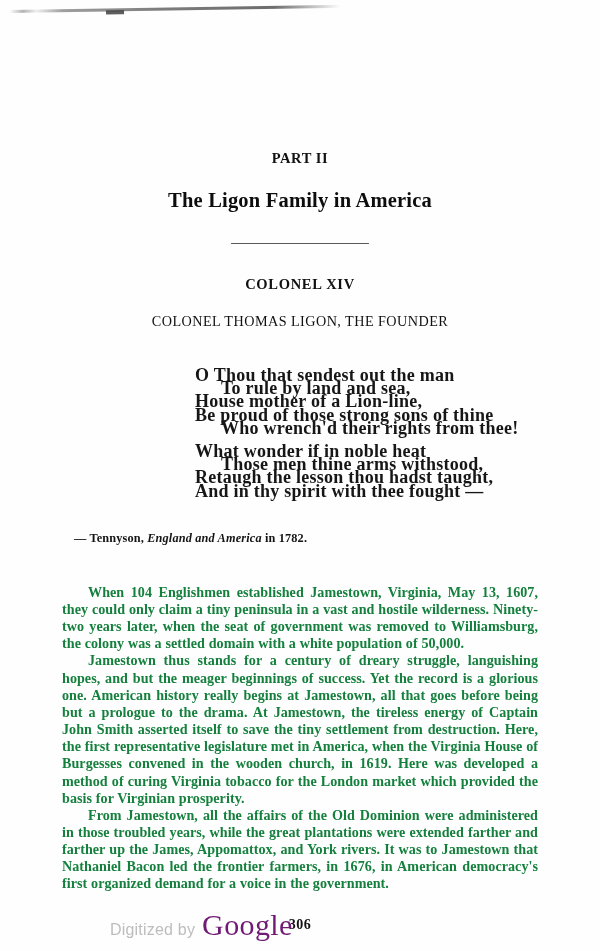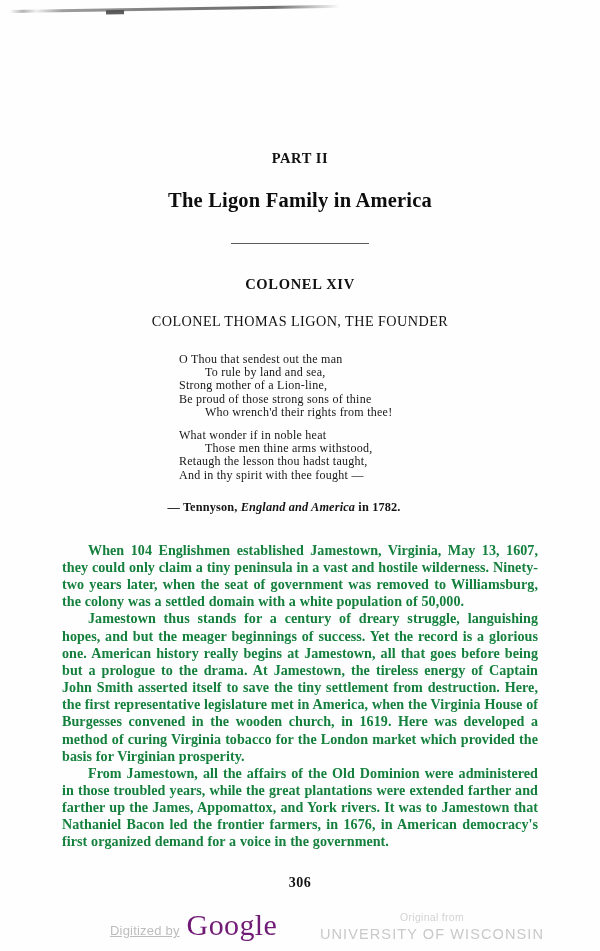--- a/index.html
+++ b/index.html
@@ -105,48 +105,48 @@
     padding-top: 20px;
     text-align: center;
     font-weight: normal;
     font-size: 14.2px;
     letter-spacing: 0.45px;
     color: #111;
   }
 
   
   .poem {
-    margin: 0;
+    margin: 16px;
     padding-top: 23px;
     padding-left: 117px;
-    font-size: 12px;
+    font-size: 18px;
     line-height: 13.2px;
-    font-weight: normal;
+    font-weight: bold;
     letter-spacing: 0.25px;
     color: #161616;
   }
   .poem .stanza {
     margin: 0;
   }
   .poem .stanza + .stanza {
     margin-top: 10px;
   }
   .poem .vline {
     white-space: pre;
     display: block;
   }
   .poem .vline.indent {
     padding-left: 26px;
   }
 
   .attribution {
-    margin: 1px;
+    margin: 12px;
     padding-top: 17px;
     padding-right: 32px;
-    text-align: center;
+    text-align: left;
     font-size: 12.3px;
     font-weight: bold;
     letter-spacing: 0.15px;
     color: #141414;
   }
   .attribution i {
     font-style: italic;
   }
 
   
@@ -187,24 +187,23 @@
   .digitized {
     position: absolute;
     left: 110px;
     bottom: 11px;
     display: flex;
     align-items: baseline;
     color: #b9b9b9;
   }
   .digitized-label {
     font-family: "Liberation Sans", sans-serif;
-    font-size: 13px;
+    font-size: 16px;
     letter-spacing: 0.2px;
     color: #bdbdbd;
-    text-decoration: underline;
   }
   .google-word {
     font-family: "Liberation Serif", serif;
     font-size: 30px;
     letter-spacing: 0.4px;
     color: #701a75;
     margin-left: 7px;
     line-height: 1;
   }
   .original-from {
@@ -245,21 +244,21 @@
 
     <div class="rule"></div>
 
     <div class="chapter-label">COLONEL XIV</div>
     <div class="chapter-title">COLONEL THOMAS LIGON, THE FOUNDER</div>
 
     <div class="poem">
         <div class="stanza">
           <span class="vline">O Thou that sendest out the man</span>
           <span class="vline indent">To rule by land and sea,</span>
-          <span class="vline">Strong mother of a Lion-line,</span>
+          <span class="vline">House mother of a Lion-line,</span>
           <span class="vline">Be proud of those strong sons of thine</span>
           <span class="vline indent">Who wrench'd their rights from thee!</span>
         </div>
         <div class="stanza">
           <span class="vline">What wonder if in noble heat</span>
           <span class="vline indent">Those men thine arms withstood,</span>
           <span class="vline">Retaugh the lesson thou hadst taught,</span>
           <span class="vline">And in thy spirit with thee fought —</span>
         </div>
       </div>
@@ -274,19 +273,15 @@
 
     <div class="folio">306</div>
 
   </div>
 
   <div class="footer">
     <div class="digitized">
       <span class="digitized-label">Digitized by</span>
       <span class="google-word">Google</span>
     </div>
-    <div class="original-from">
-      <span class="original-from-label">Original from</span>
-      <span class="original-from-inst">UNIVERSITY OF WISCONSIN</span>
-    </div>
   </div>
 
 </div>
 
 </body></html>

